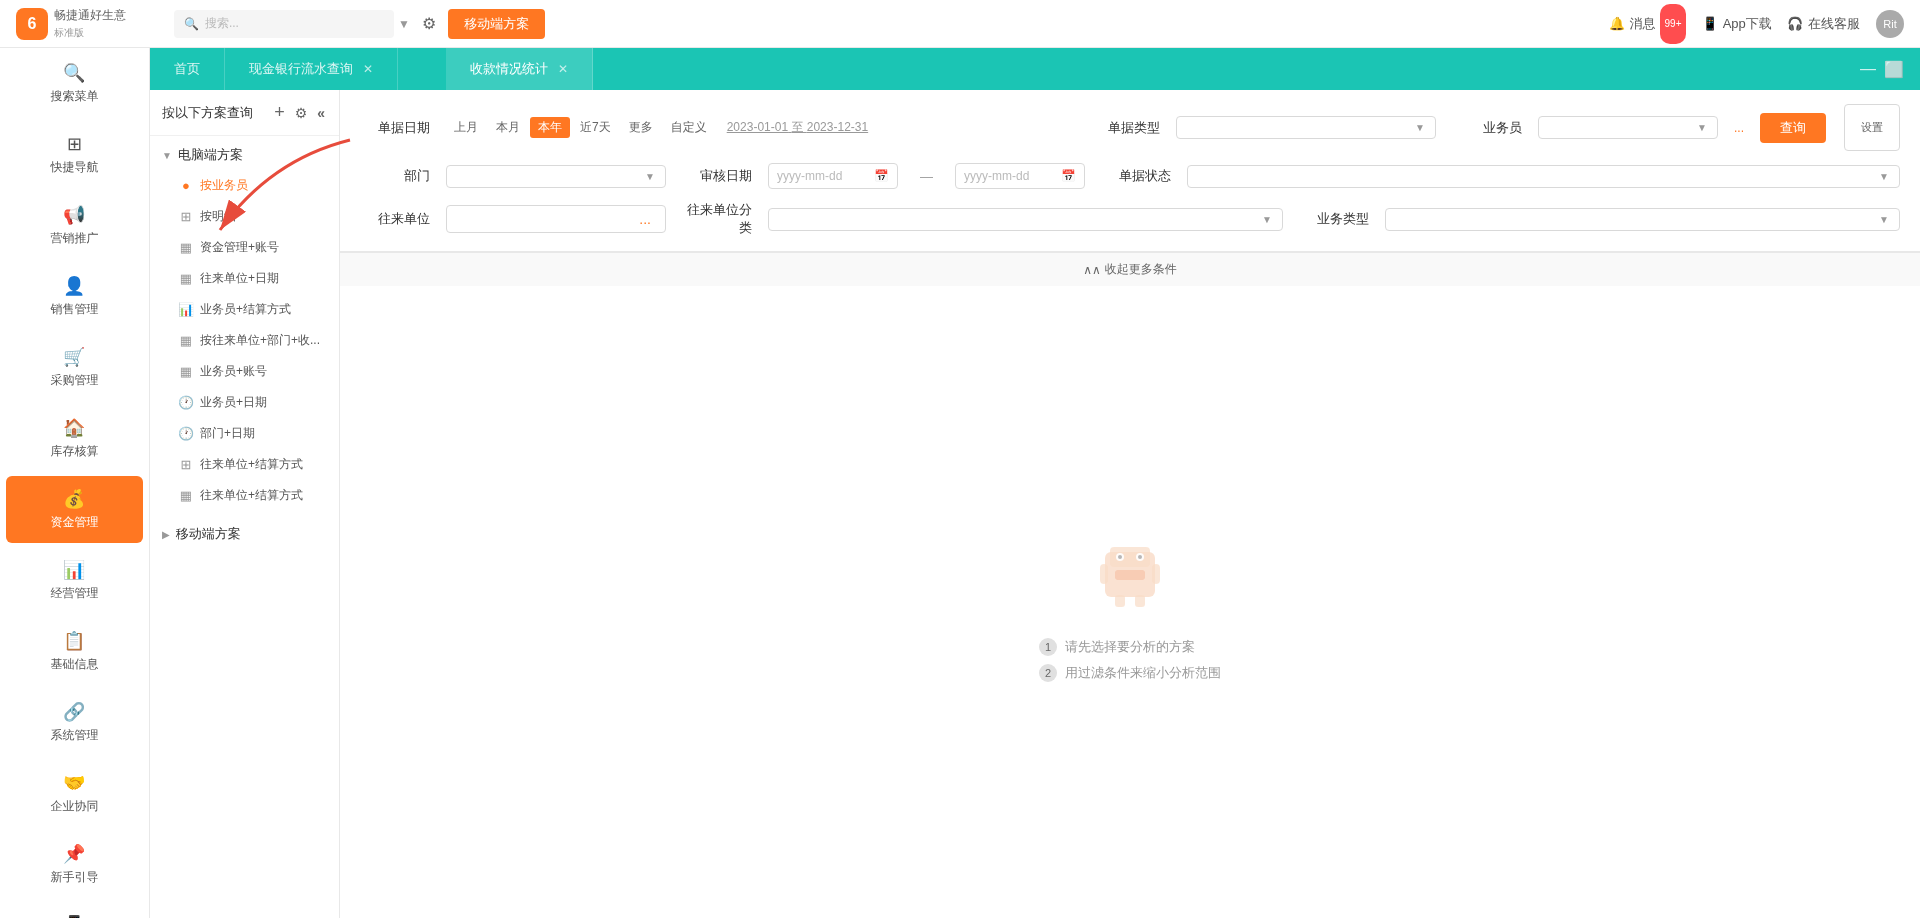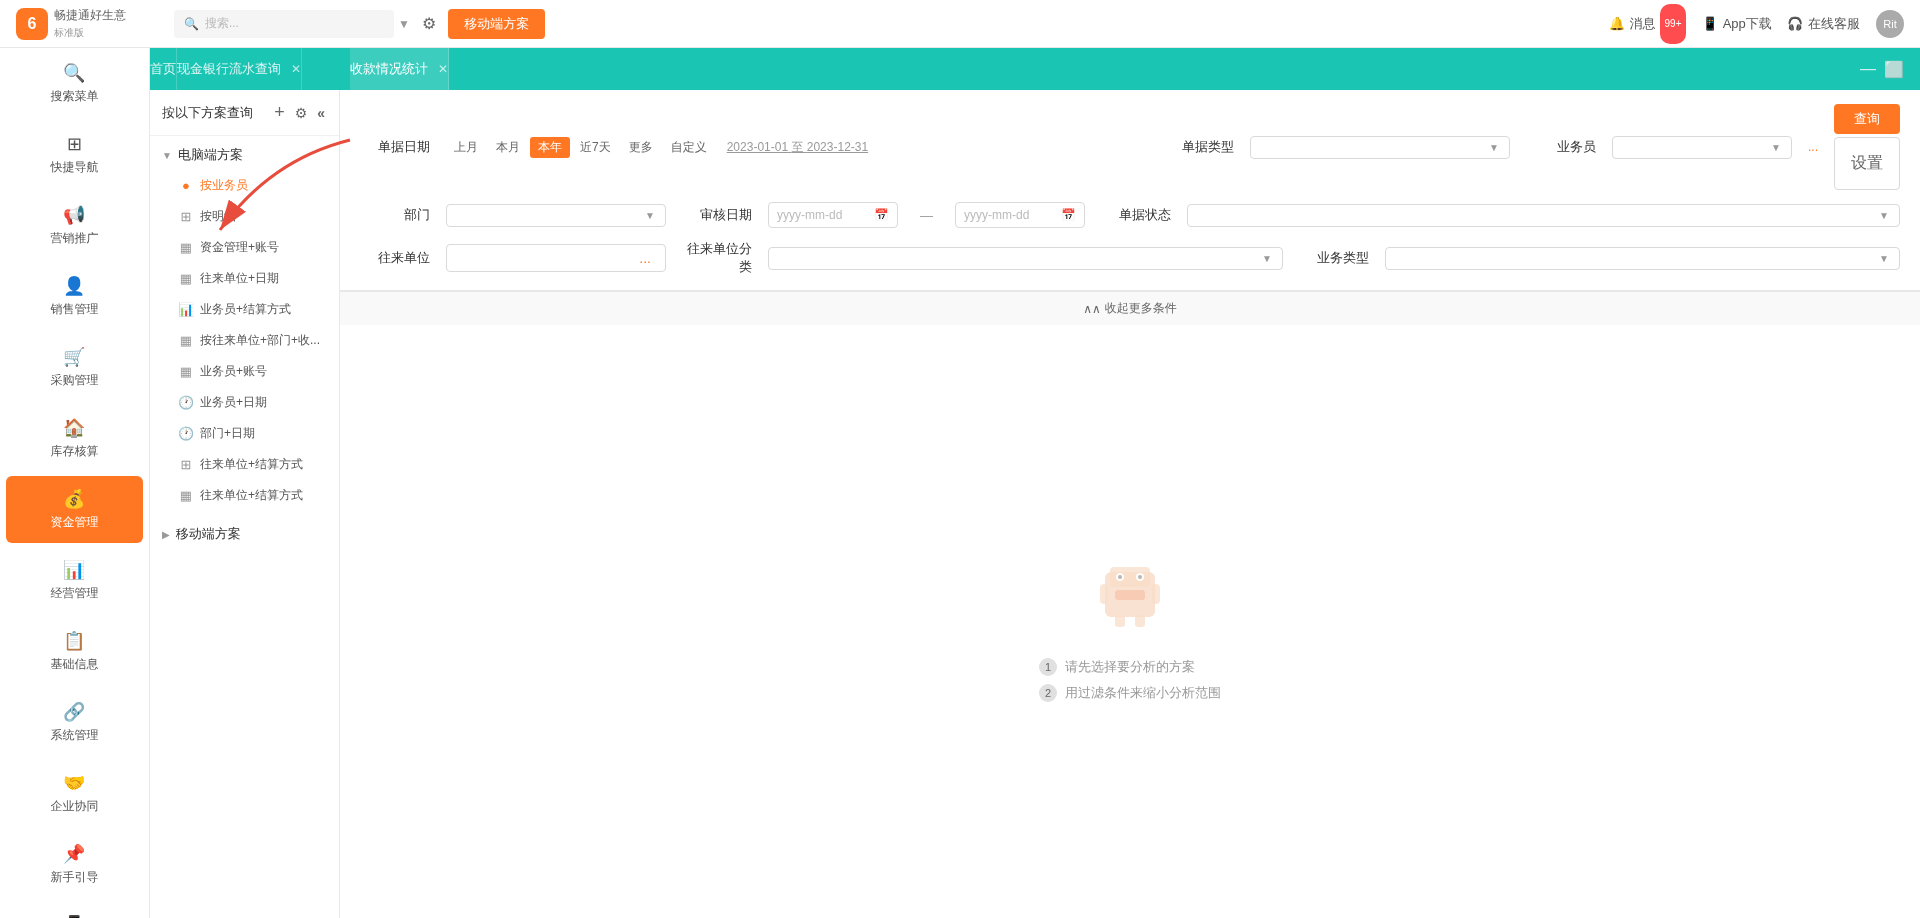--- a/index.html
+++ b/index.html
@@ -123,21 +123,21 @@
       background: #1bc5b4;
       display: flex;
       align-items: center;
       height: 42px;
       padding: 0 0;
       flex-shrink: 0;
     }
     .tab-item {
       display: flex;
       align-items: center;
-      padding: 0 0;
+      padding: 0 24px;
       height: 100%;
       color: rgba(255,255,255,0.85);
       font-size: 13px;
       cursor: pointer;
       gap: 6px;
       border-right: 1px solid rgba(255,255,255,0.2);
       position: relative;
     }
     .tab-item:first-child {
       border-left: none;
@@ -368,28 +368,28 @@
       padding: 6px 20px;
       font-size: 13px;
       cursor: pointer;
     }
     .set-btn {
       background: #fff;
       color: #666;
       border: 1px solid #d9d9d9;
       border-radius: 4px;
       padding: 15px 16px;
-      font-size: 16px;
+      font-size: 11px;
       cursor: pointer;
     }
     .action-btns {
       margin-left: auto;
       display: flex;
-      flex-direction: column;
-      gap: 3px;
+      gap: 18px;
+      align-items: center;
     }
 
     
     .collapse-bar {
       background: #f9f9f9;
       border-top: 1px solid #e8e8e8;
       padding: 8px 20px;
       display: flex;
       align-items: center;
       justify-content: center;

